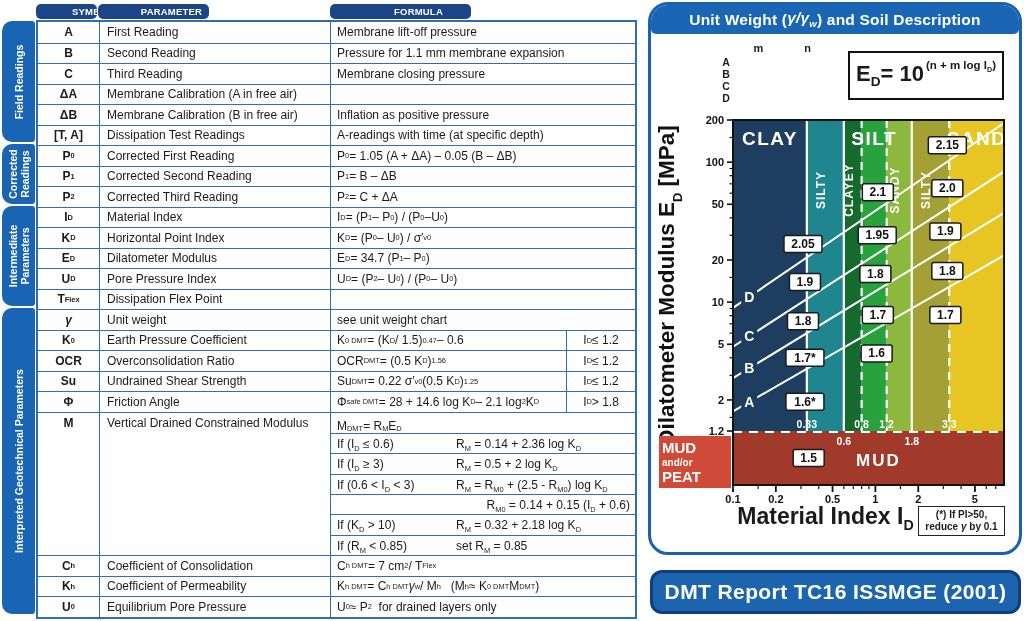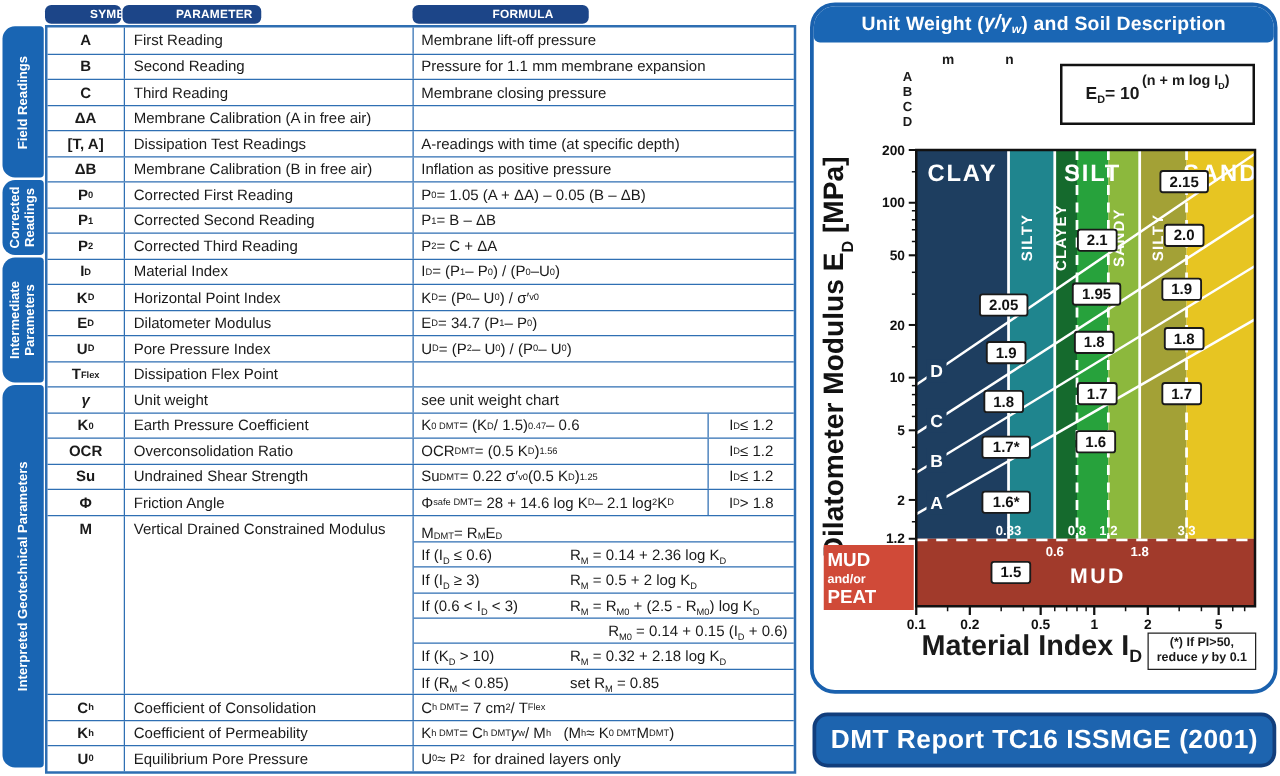--- a/index.html
+++ b/index.html
@@ -41,21 +41,21 @@
   .mn-wrap{position:absolute;left:70px;top:40px;font-size:10.5px;font-weight:bold;}
   .mn-heads{display:flex;margin-left:16px;}
   .mn-heads div{width:49px;text-align:center;font-size:11px;}
   .mn-body{display:flex;}
   .mn-letters{width:16px;display:flex;flex-direction:column;justify-content:space-around;align-items:center;padding:2px 0;}
   .mn-box{border:1.7px solid #111;display:flex;flex-direction:column;}
   .mn-row{display:flex;}
   .mn-row div{width:49px;text-align:center;line-height:12.2px;}
   .ed-box{position:absolute;left:200px;top:49px;width:156px;height:49px;border:2px solid #111;
         display:flex;align-items:center;justify-content:center;font-weight:bold;background:#fff;}
-  .ed-main{font-size:14px;}
+  .ed-main{font-size:22px;}
   .ed-exp{font-size:11.5px;position:relative;top:-9px;margin-left:2px;}
   .xlabel{position:absolute;left:85px;top:501px;width:185px;text-align:center;font-weight:bold;font-size:23px;}
   .note-box{position:absolute;left:270px;top:504px;width:87px;border:1.6px solid #222;background:#fff;
         font-size:10px;font-weight:bold;text-align:center;line-height:12px;padding:2px 1px;}
   .footer-banner{position:absolute;left:650px;top:570px;width:371px;height:44px;background:#1d64af;
         border:3px solid #123e7c;border-radius:12px;color:#fff;font-weight:bold;font-size:21px;
         display:flex;align-items:center;justify-content:center;letter-spacing:0.4px;}
 </style>
 </head>
 <body>
@@ -103,31 +103,31 @@
         <div class="td-name">Third Reading</div>
         <div class="td-fcol">
           <div class="fplain">Membrane closing pressure</div>
         </div>
       </div>
       <div class="tr">
         <div class="td-sym">ΔA</div>
         <div class="td-name">Membrane Calibration (A in free air)</div>
       </div>
       <div class="tr">
+        <div class="td-sym">ΔB</div>
+        <div class="td-name">Membrane Calibration (B in free air)</div>
+        <div class="td-fcol">
+          <div class="fplain">Inflation as positive pressure</div>
+        </div>
+      </div>
+      <div class="tr">
         <div class="td-sym">[T, A]</div>
         <div class="td-name">Dissipation Test Readings</div>
         <div class="td-fcol">
           <div class="fplain">A-readings with time (at specific depth)</div>
-        </div>
-      </div>
-      <div class="tr">
-        <div class="td-sym">ΔB</div>
-        <div class="td-name">Membrane Calibration (B in free air)</div>
-        <div class="td-fcol">
-          <div class="fplain">Inflation as positive pressure</div>
         </div>
       </div>
       <div class="tr">
         <div class="td-sym">P<sub>0</sub></div>
         <div class="td-name">Corrected First Reading</div>
         <div class="td-fcol">
           <div class="fplain">P<sub>0</sub> = 1.05 (A + ΔA) – 0.05 (B – ΔB)</div>
         </div>
       </div>
       <div class="tr">

